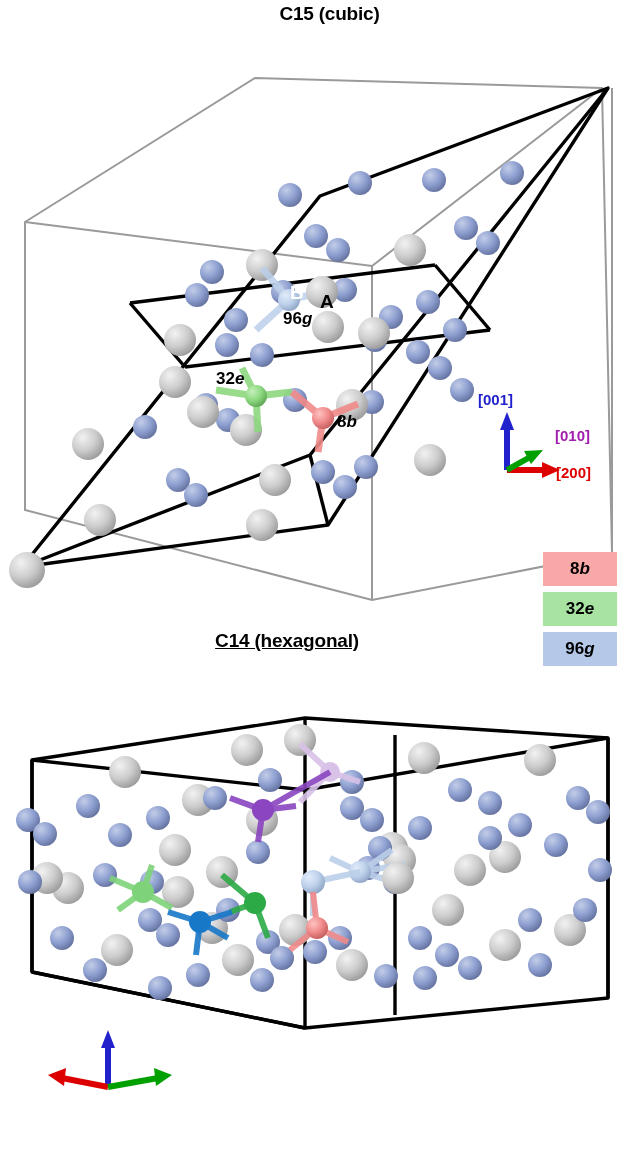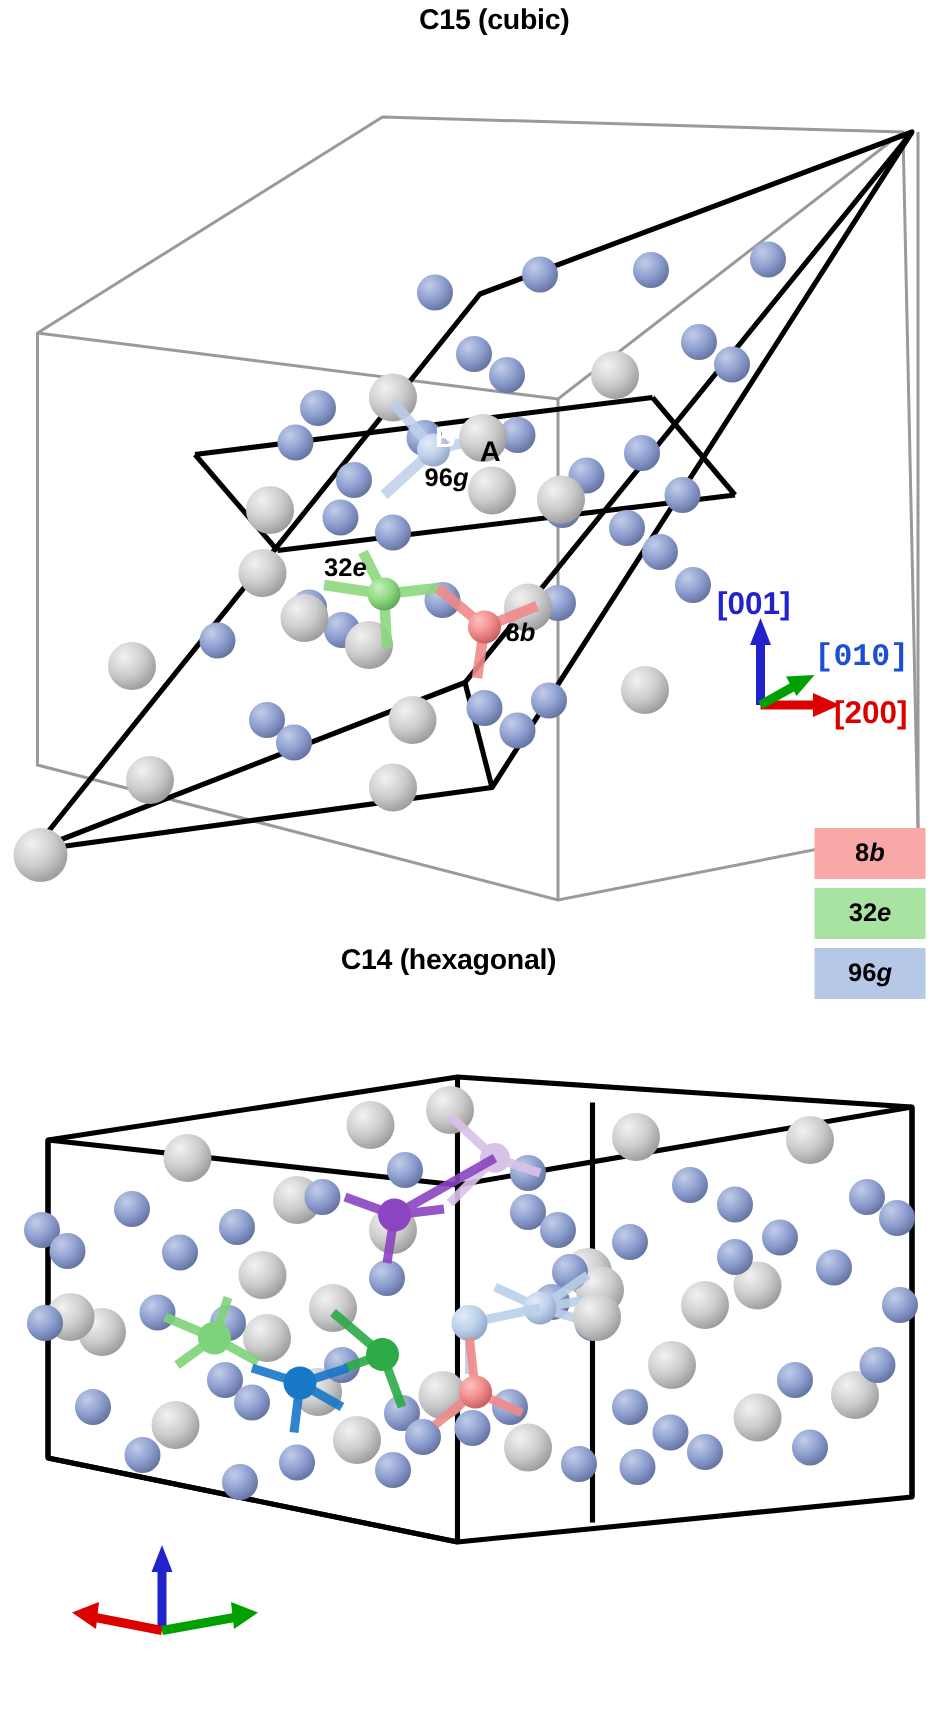--- a/index.html
+++ b/index.html
@@ -3,27 +3,27 @@
 <meta charset="utf-8">
 <style>
   html,body{margin:0;padding:0;background:#fff;}
   body{width:627px;height:1155px;position:relative;overflow:hidden;
        font-family:"Liberation Sans",sans-serif;color:#000;}
   .panel{position:absolute;left:0;width:627px;}
   #panel-c15{top:0;height:620px;}
   #panel-c14{top:620px;height:535px;}
   .panel-title{text-align:center;font-size:19px;font-weight:bold;letter-spacing:-.2px;padding-left:16px;}
   #title-c15{position:absolute;top:3px;left:0;width:627px;}
-  #title-c14{position:absolute;top:10px;left:12px;width:542px;}
+  #title-c14{position:absolute;top:10px;left:0;width:542px;text-decoration:underline;}
   .stage{position:absolute;left:0;top:0;width:627px;height:100%;}
   svg{display:block;}
   .lbl{position:absolute;font-size:17px;font-weight:bold;white-space:nowrap;line-height:1;}
   .lbl i{font-style:italic;}
   .sphlbl{position:absolute;font-size:19px;font-weight:bold;line-height:1;}
-  .axis-lbl{position:absolute;font-size:21px;font-weight:bold;white-space:nowrap;line-height:1;}
+  .axis-lbl{position:absolute;font-size:15px;font-weight:bold;white-space:nowrap;line-height:1;}
   .legend-v{position:absolute;}
   .legend-v .cell{width:74px;height:34px;display:flex;align-items:center;justify-content:center;
     font-size:17px;font-weight:bold;margin-bottom:6px;}
 </style>
 </head>
 <body>
 
 <div class="panel" id="panel-c15">
   <div class="panel-title" id="title-c15">C15 (cubic)</div>
 
@@ -167,21 +167,21 @@
     <span>96<i>g</i></span>
   </div>
   <div class="lbl" style="left:216px;top:370px;">
     <span>32<i>e</i></span>
   </div>
   <div class="lbl" style="left:337px;top:413px;">
     <span>8<i>b</i></span>
   </div>
 
   <div class="axis-lbl" style="left:478px;top:392px;color:#2222cc;">[001]</div>
-  <div class="axis-lbl" style="left:543px;top:428px;color:#1d4ed8;font-family:Liberation Mono, monospace;">[010]</div>
+  <div class="axis-lbl" style="left:555px;top:428px;color:#a21caf;">[010]</div>
   <div class="axis-lbl" style="left:556px;top:465px;color:#dd0000;">[200]</div>
 
   <div class="legend-v" style="left:543px;top:552px;">
     <div class="cell" style="background:#f9a8a8;color:#000;">
         <span>8<i>b</i></span>
       </div>
     <div class="cell" style="background:#a8e3a2;color:#000;">
         <span>32<i>e</i></span>
       </div>
     <div class="cell" style="background:#b6c8e8;color:#000;">

